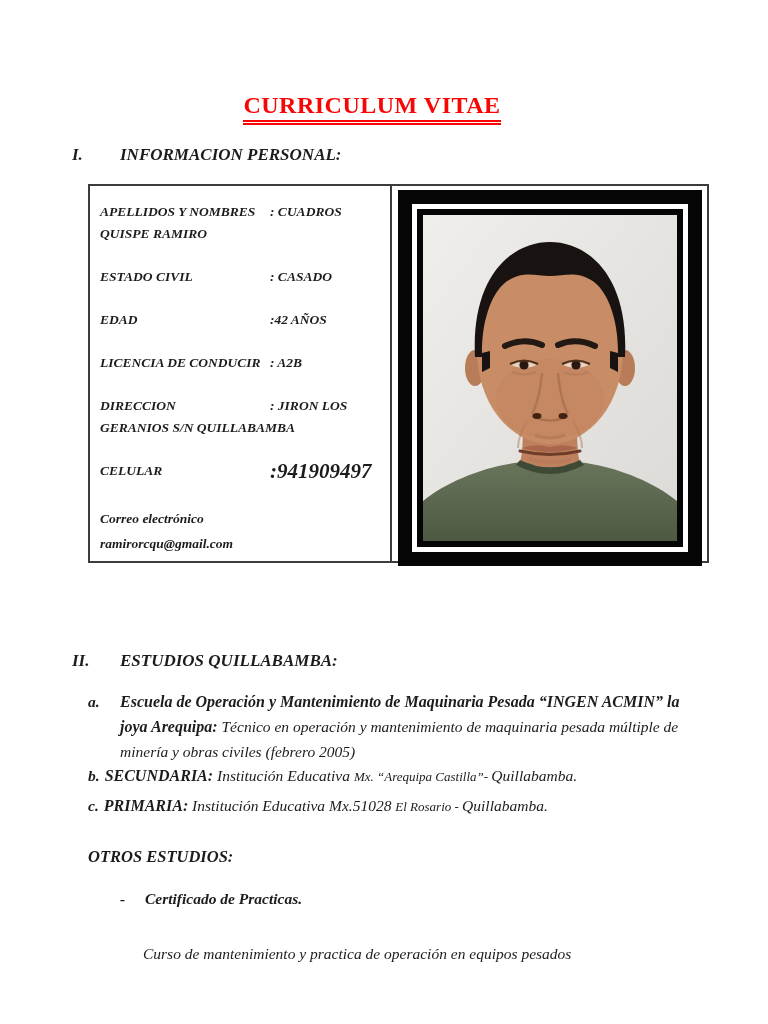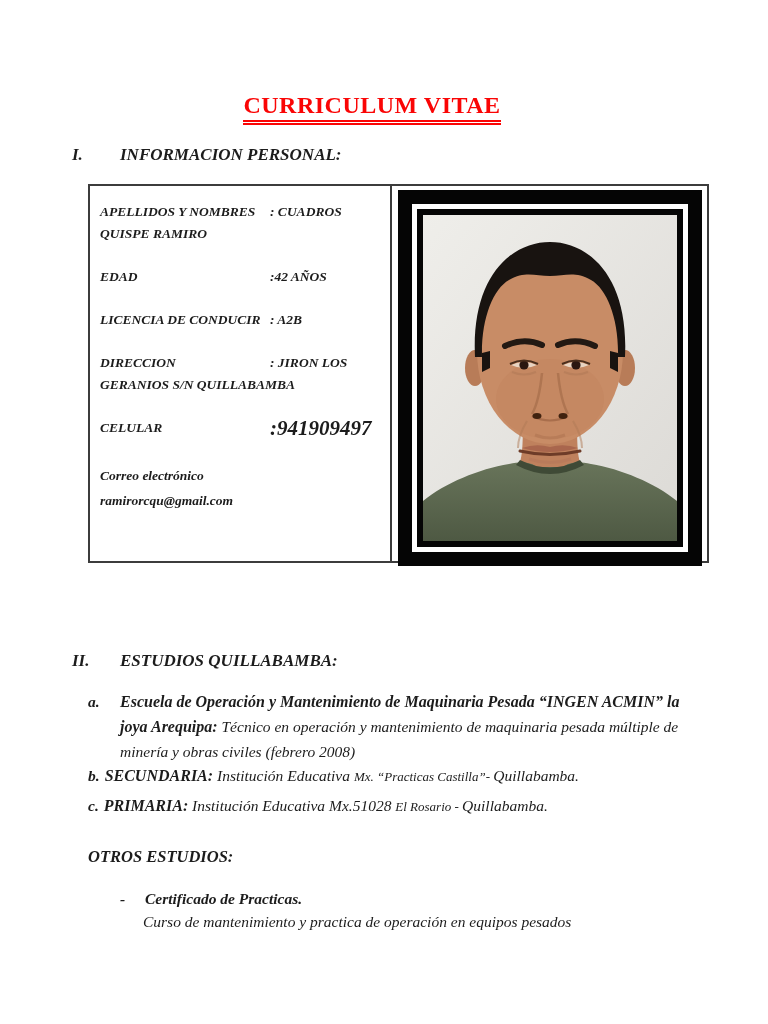--- a/index.html
+++ b/index.html
@@ -93,21 +93,21 @@
     position:absolute; top:847px; left:88px;
     font-size:16.5px; font-weight:bold; font-style:italic;
   }
   .otros-item {
     position:absolute; top:890px; left:120px; display:flex;
     font-size:15.5px; font-style:italic;
   }
   .otros-dash { flex:0 0 25px; width:25px; font-weight:bold; }
   .otros-title { font-weight:bold; }
   .otros-detail {
-    position:absolute; top:913px; left:143px;
+    position:absolute; top:945px; left:143px;
     font-size:15.5px; font-style:italic;
   }
 </style>
 </head>
 <body>
 
 <div class="page">
 
   <div class="doc-title">
     <span class="doc-title-text">CURRICULUM VITAE</span>
@@ -119,20 +119,23 @@
   </div>
 
   <div class="info-table">
     <div class="cell-left">
 
       <div class="info-row">
         <span class="info-label">APELLIDOS Y NOMBRES</span><span class="info-value">: CUADROS</span>
         <div class="info-cont">QUISPE RAMIRO</div>
       </div>
 
+      <div class="info-row">
+        <span class="info-label">ESTADO CIVIL</span><span class="info-value">: CASADO</span>
+      </div>
 
 
       <div class="info-row">
         <span class="info-label">EDAD</span><span class="info-value">:42 AÑOS</span>
       </div>
 
 
       <div class="info-row">
         <span class="info-label">LICENCIA DE CONDUCIR</span><span class="info-value">: A2B</span>
       </div>
@@ -219,26 +222,26 @@
   </div>
 
   <div class="sec-heading two">
     <span class="sec-num">II.</span>
     <span>ESTUDIOS QUILLABAMBA:</span>
   </div>
 
   <div class="est-item-a">
     <span class="est-marker">a.</span>
     <div class="est-body">
-      <b>Escuela de Operación y Mantenimiento de Maquinaria Pesada “INGEN ACMIN” la joya Arequipa:</b><span> Técnico en operación y mantenimiento de maquinaria pesada múltiple de minería y obras civiles (febrero 2008)</span>
+      <b>Escuela de Operación y Mantenimiento de Maquinaria Pesada “INGEN ACMIN” la joya Arequipa:</b><span> Técnico en operación y mantenimiento de maquinaria pesada múltiple de minería y obras civiles (febrero 2005)</span>
     </div>
   </div>
 
   <div class="est-line b">
-    <span class="marker-inline">b.</span><b>SECUNDARIA:</b><span> Institución Educativa </span><span class="small-serif">Mx. “Practicas Castilla”- </span><span>Quillabamba.</span>
+    <span class="marker-inline">b.</span><b>SECUNDARIA:</b><span> Institución Educativa </span><span class="small-serif">Mx. “Arequipa Castilla”- </span><span>Quillabamba.</span>
   </div>
 
   <div class="est-line c">
     <span class="marker-inline">c.</span><b>PRIMARIA:</b><span> Institución Educativa Mx.51028 </span><span class="small-serif">El Rosario - </span><span>Quillabamba.</span>
   </div>
 
   <div class="otros-heading">OTROS ESTUDIOS:</div>
 
   <div class="otros-item">
     <span class="otros-dash">-</span>

